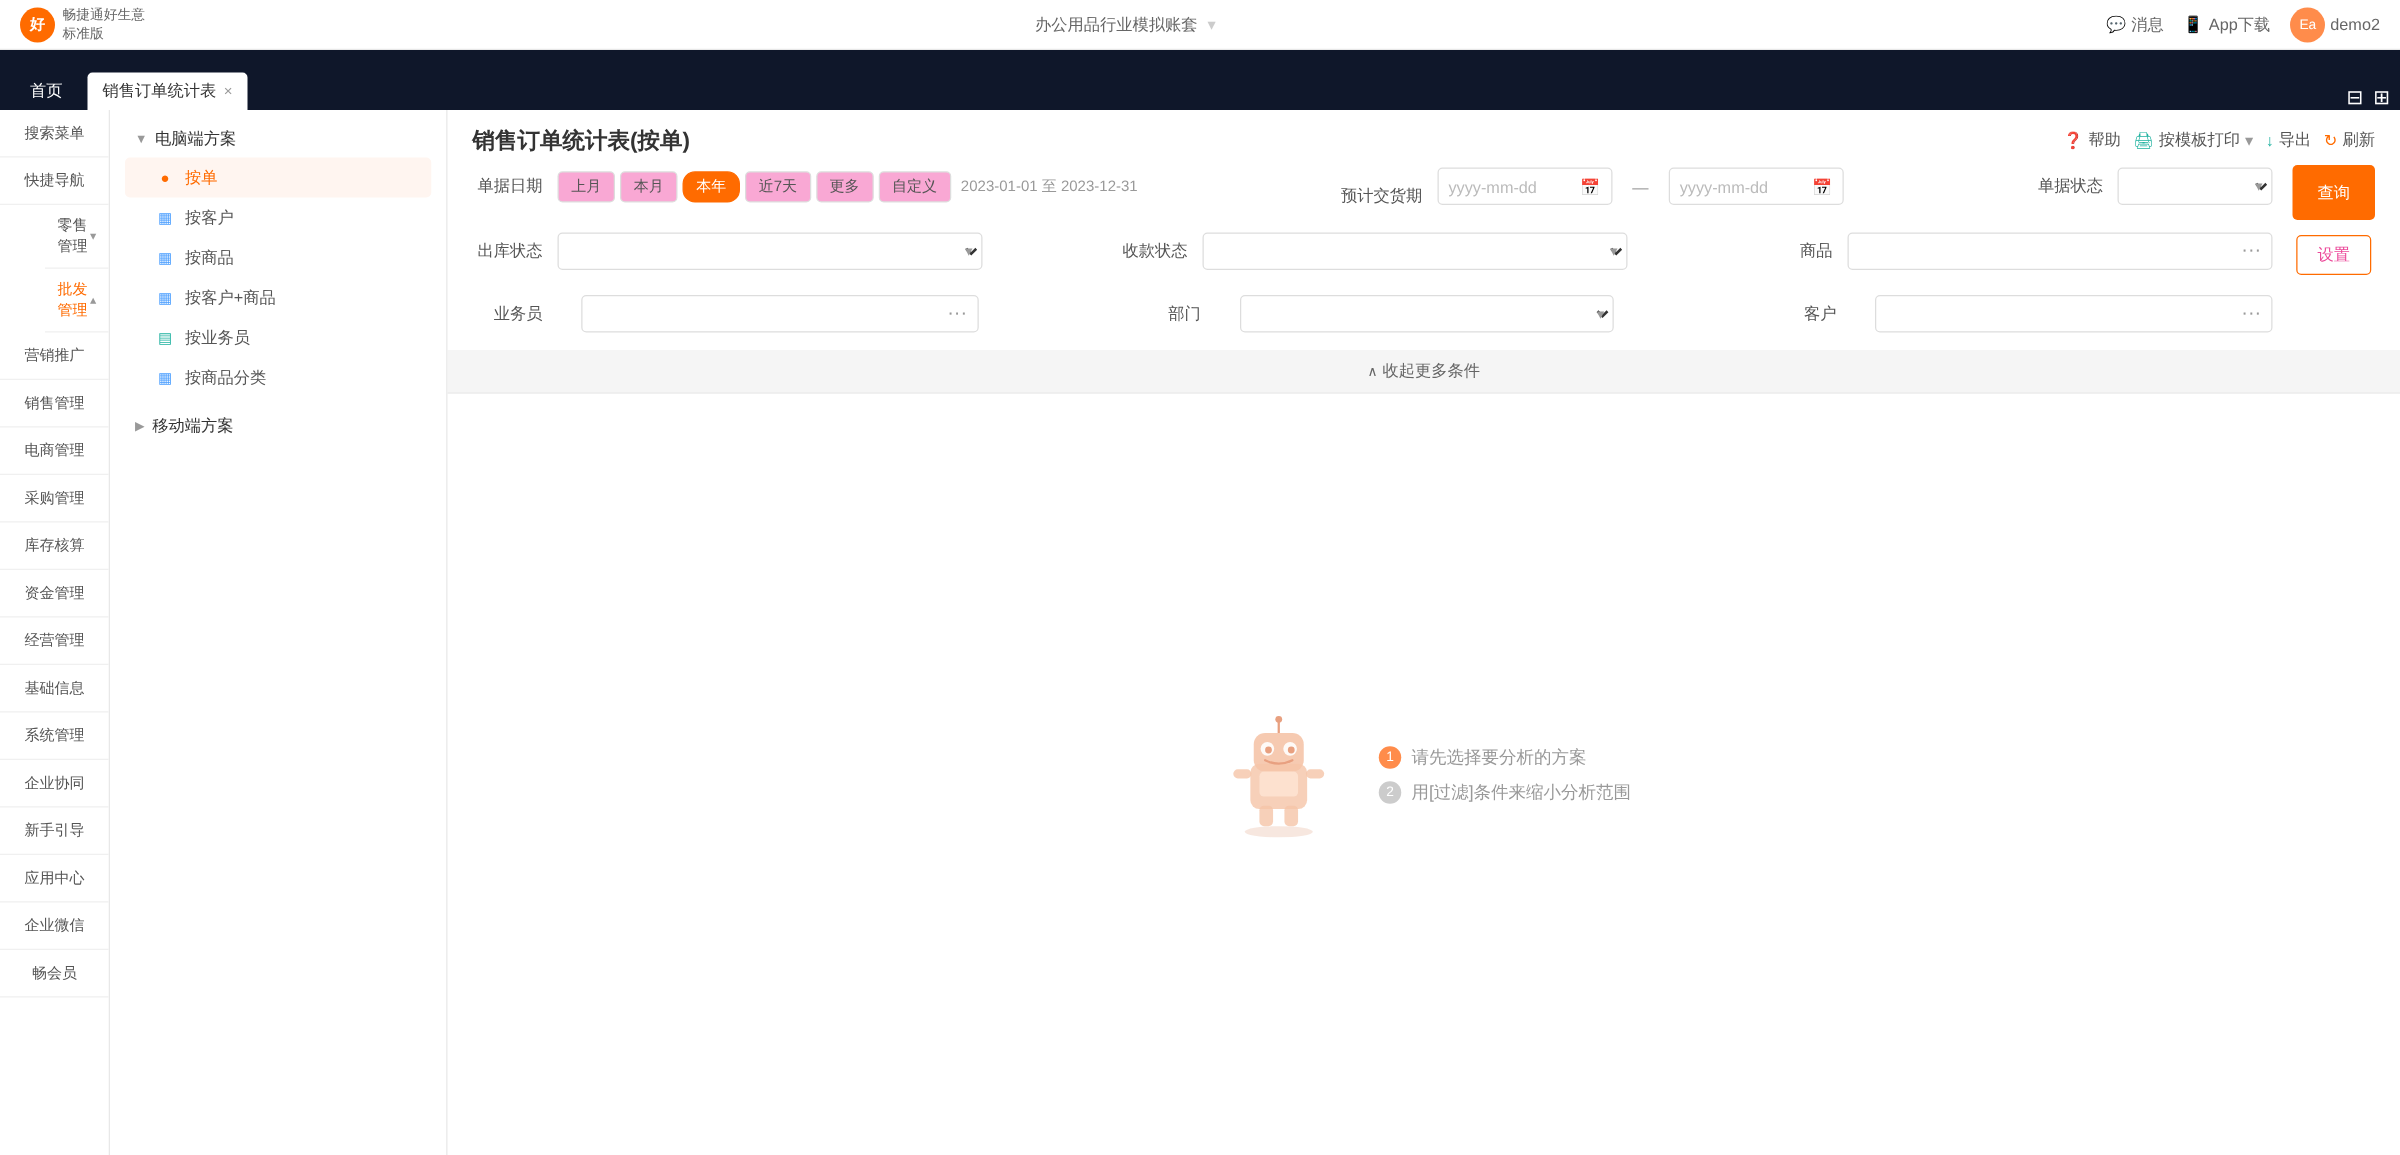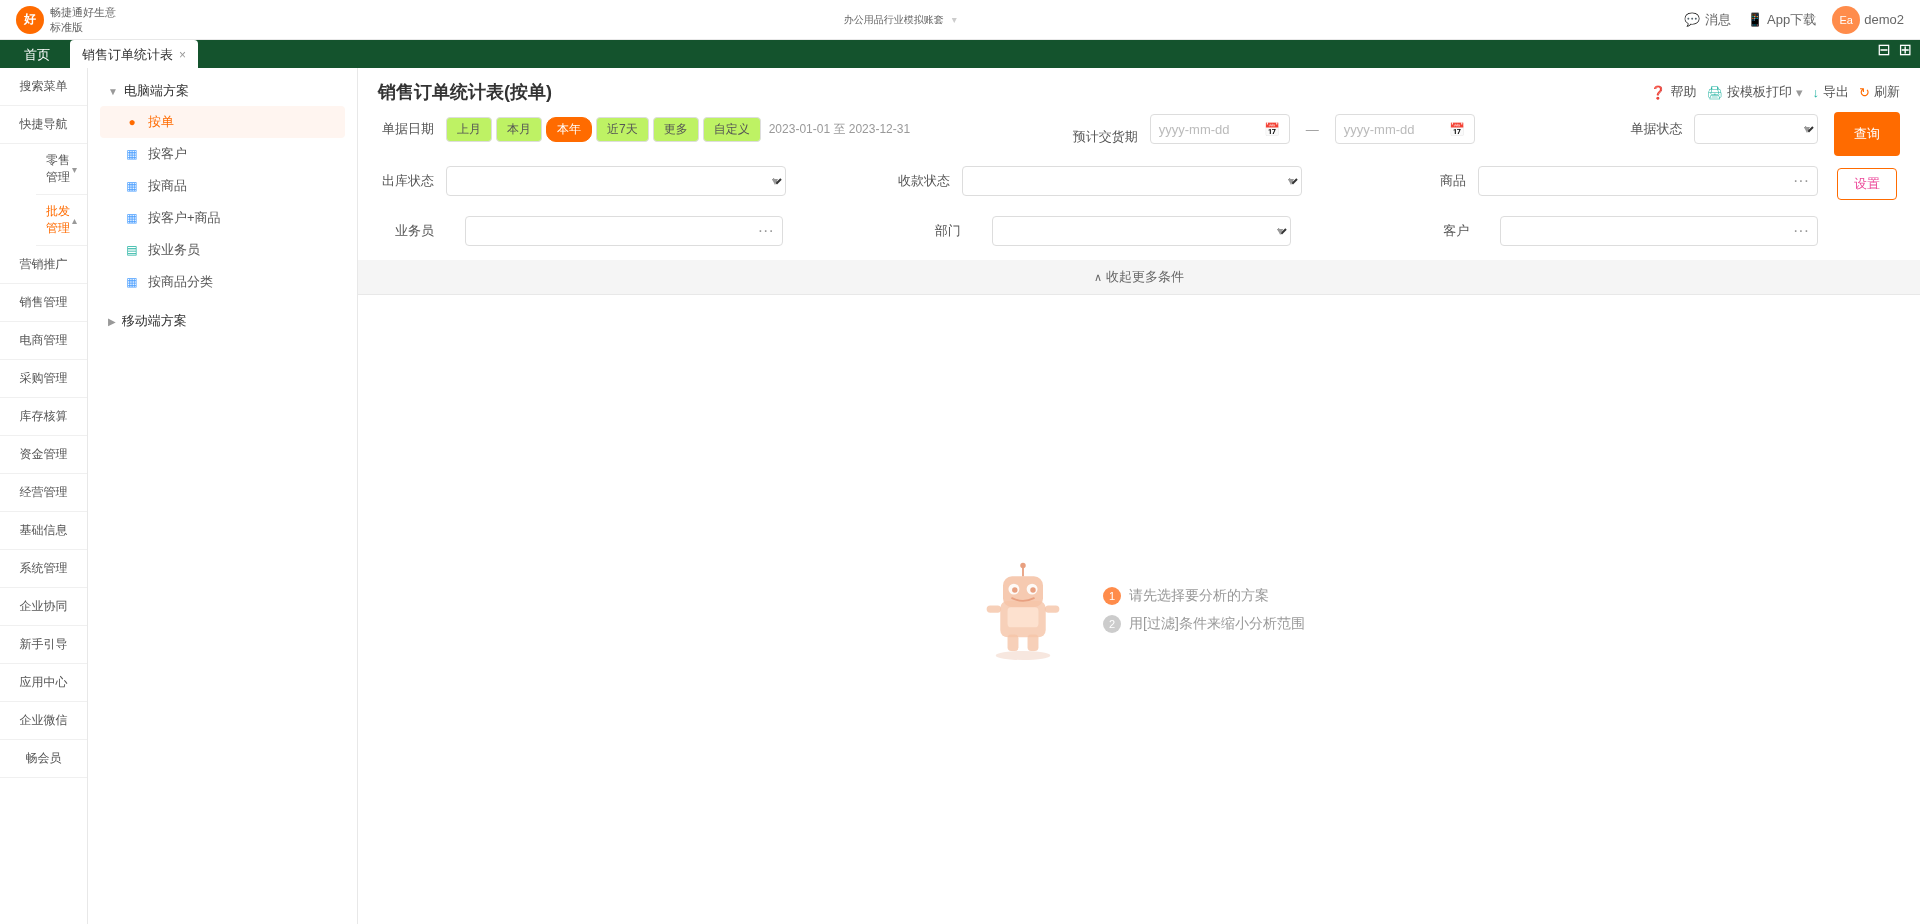--- a/index.html
+++ b/index.html
@@ -13,32 +13,32 @@
       align-items: center;
       padding: 0 16px;
       border-bottom: 1px solid #e8e8e8;
       justify-content: space-between;
       flex-shrink: 0;
     }
     .top-bar-left { display: flex; align-items: center; gap: 8px; }
     .logo-area { display: flex; align-items: center; gap: 6px; }
     .logo-icon { width: 28px; height: 28px; background: #ff6b00; border-radius: 50%; display: flex; align-items: center; justify-content: center; color: white; font-size: 12px; font-weight: bold; }
     .logo-text { font-size: 11px; color: #666; line-height: 1.3; }
-    .top-bar-center { display: flex; align-items: center; gap: 8px; color: #666; font-size: 10px; }
+    .top-bar-center { display: flex; align-items: center; gap: 8px; color: #666; font-size: 13px; }
     .breadcrumb-sep { color: #ccc; }
     .top-bar-right { display: flex; align-items: center; gap: 16px; color: #666; font-size: 13px; }
     .top-bar-right-item { display: flex; align-items: center; gap: 4px; cursor: pointer; }
     .avatar { width: 28px; height: 28px; background: #ff8c4b; border-radius: 50%; display: flex; align-items: center; justify-content: center; color: white; font-size: 11px; }
 
     
     .tab-bar {
-      height: 28px;
-      background: #14532d;
-      display: flex;
-      align-items: flex-start;
+      height: 48px;
+      background: #0f172a;
+      display: flex;
+      align-items: flex-end;
       padding: 0 8px;
       flex-shrink: 0;
       gap: 4px;
     }
     .tab-home {
       padding: 6px 16px;
       color: white;
       font-size: 13px;
       cursor: pointer;
       border-radius: 4px 4px 0 0;
@@ -168,21 +168,21 @@
       text-align: right;
     }
     .filter-date-group { display: flex; align-items: center; gap: 4px; }
     .date-btn {
       padding: 3px 10px;
       border: 1px solid #ddd;
       border-radius: 4px;
       font-size: 12px;
       color: #555;
       cursor: pointer;
-      background: #bef264;
+      background: #f9a8d4;
     }
     .date-btn.active { background: #ff6b00; color: #fff; border-color: #ff6b00; border-radius: 10px; }
     .date-range-text { font-size: 12px; color: #999; margin-left: 4px; }
     .select-wrapper {
       position: relative;
       display: inline-flex;
       align-items: center;
     }
     .select-wrapper::after {
       content: '▾';

